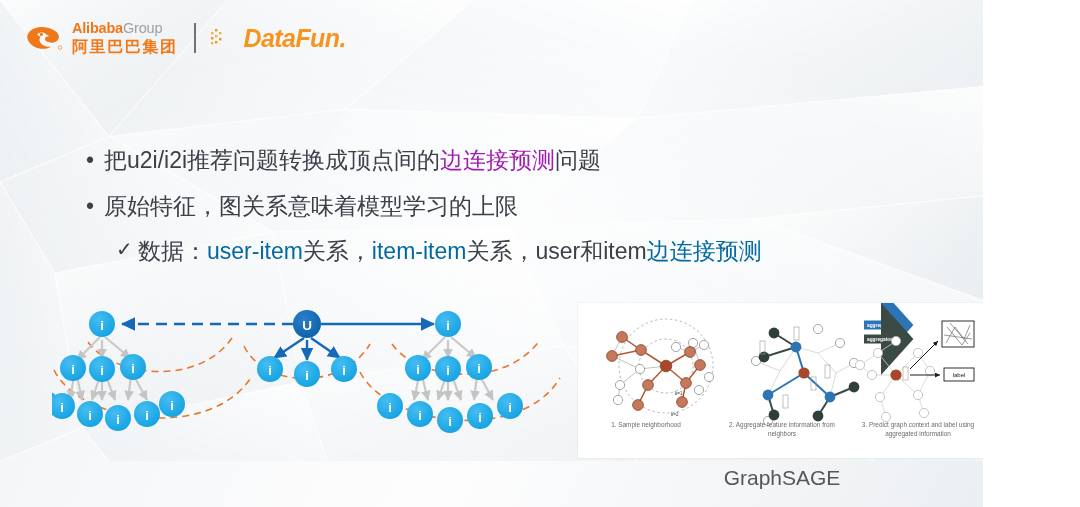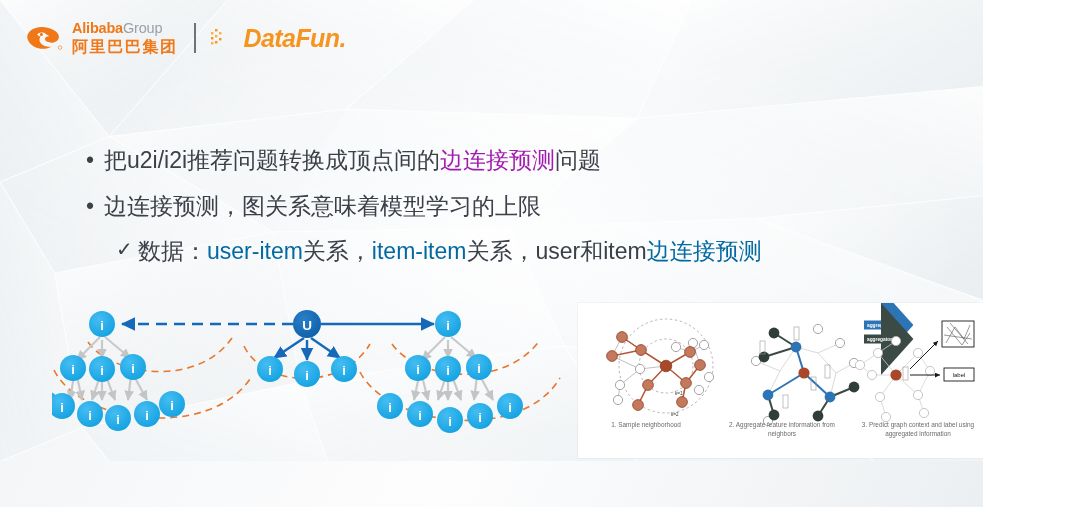--- a/index.html
+++ b/index.html
@@ -303,21 +303,21 @@
 
   <div class="bullets">
 
     <div class="bullet">
       <span class="dot">•</span>
       <span><span>把u2i/i2i推荐问题转换成顶点间的</span><span class="hl-blue">边连接预测</span><span>问题</span></span>
     </div>
 
     <div class="bullet">
       <span class="dot">•</span>
-      <span>边连接预测，图关系意味着模型学习的上限</span>
+      <span>原始特征，图关系意味着模型学习的上限</span>
     </div>
 
     <div class="sub-bullet">
       <span class="check">✓</span>
       <span><span>数据：</span><span class="hl-orange">user-item</span><span>关系，</span><span class="hl-orange">item-item</span><span>关系，</span><span>user和item</span><span class="hl-orange">边连接预测</span></span>
     </div>
   </div>
 
   <svg class="graph-art" viewBox="0 0 530 180">
     <defs>
@@ -644,14 +644,15 @@
       </g>
     </svg>
 
     <div class="cap-row">
       <div class="cap-cell">1. Sample neighborhood</div>
       <div class="cap-cell">2. Aggregate feature information from neighbors</div>
       <div class="cap-cell">3. Predict graph context and label using aggregated information</div>
     </div>
   </div>
 
+  <div class="sage-caption">GraphSAGE</div>
 
 </div>
 
 </body></html>

